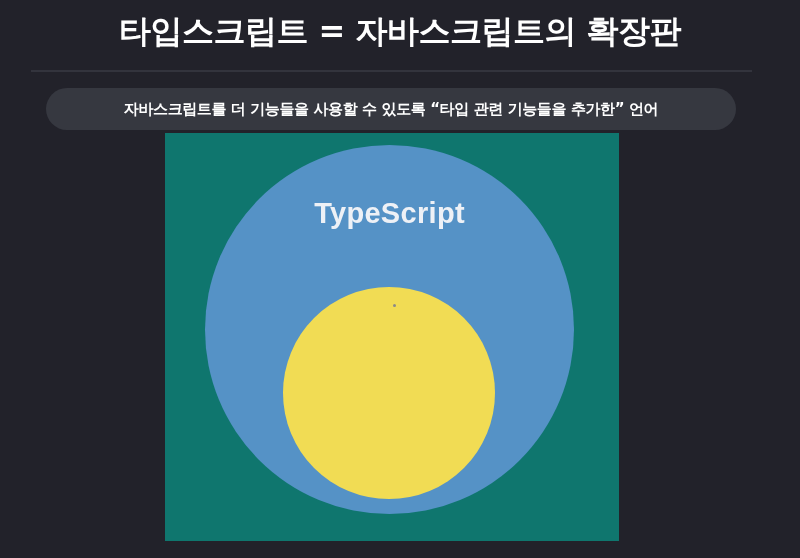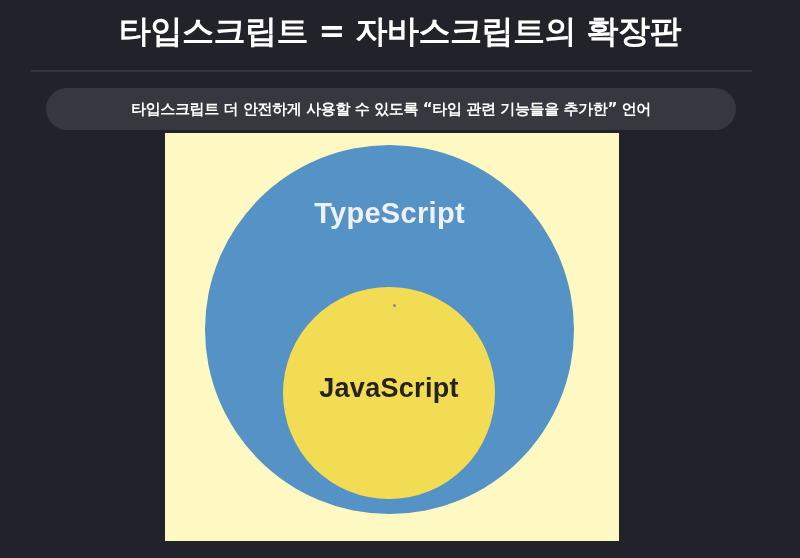--- a/index.html
+++ b/index.html
@@ -22,21 +22,21 @@
   .pill {
     position:absolute; left:46px; top:88px; width:690px; height:42px;
     background:#363840; border-radius:21px;
     display:flex; align-items:center; justify-content:center;
   }
   .pill span {
     color:#ffffff; font-size:15px; font-weight:bold; letter-spacing:-0.4px;
   }
   .panel {
     position:absolute; left:165px; top:133px; width:454px; height:408px;
-    background:#fef9c3;
+    background:#0f766e;
     overflow:hidden;
   }
   .circle { position:absolute; border-radius:50%; }
   .ts-circle {
     left:40px; top:12px; width:369px; height:369px;
     background:#5592c6;
   }
   .js-circle {
     left:118px; top:154px; width:212px; height:212px;
     background:#f1dc54;
@@ -59,24 +59,23 @@
   }
 </style>
 </head>
 <body>
 
 <div class="title">타입스크립트 = 자바스크립트의 확장판</div>
 
 <div class="divider"></div>
 
 <div class="pill">
-  <span>타입스크립트 더 안전하게 사용할 수 있도록 “타입 관련 기능들을 추가한” 언어</span>
+  <span>자바스크립트를 더 기능들을 사용할 수 있도록 “타입 관련 기능들을 추가한” 언어</span>
 </div>
 
 <div class="panel">
   <div class="circle ts-circle">
     <div class="ts-label">TypeScript</div>
   </div>
   <div class="circle js-circle">
     <div class="dot"></div>
-    <div class="js-label">JavaScript</div>
   </div>
 </div>
 
 </body></html>

